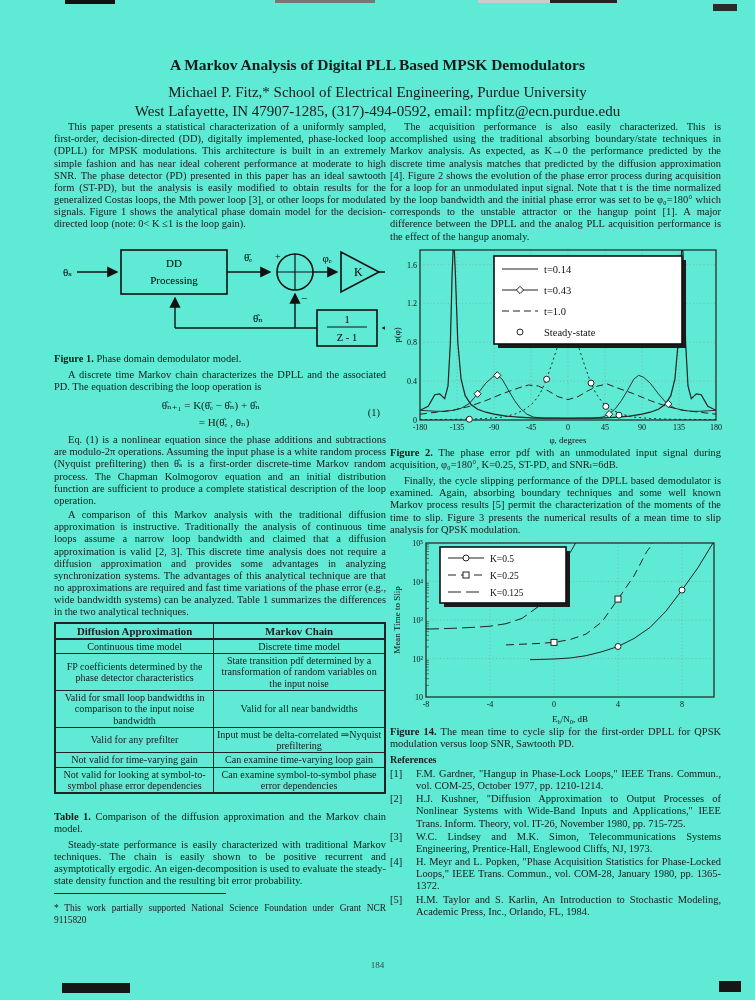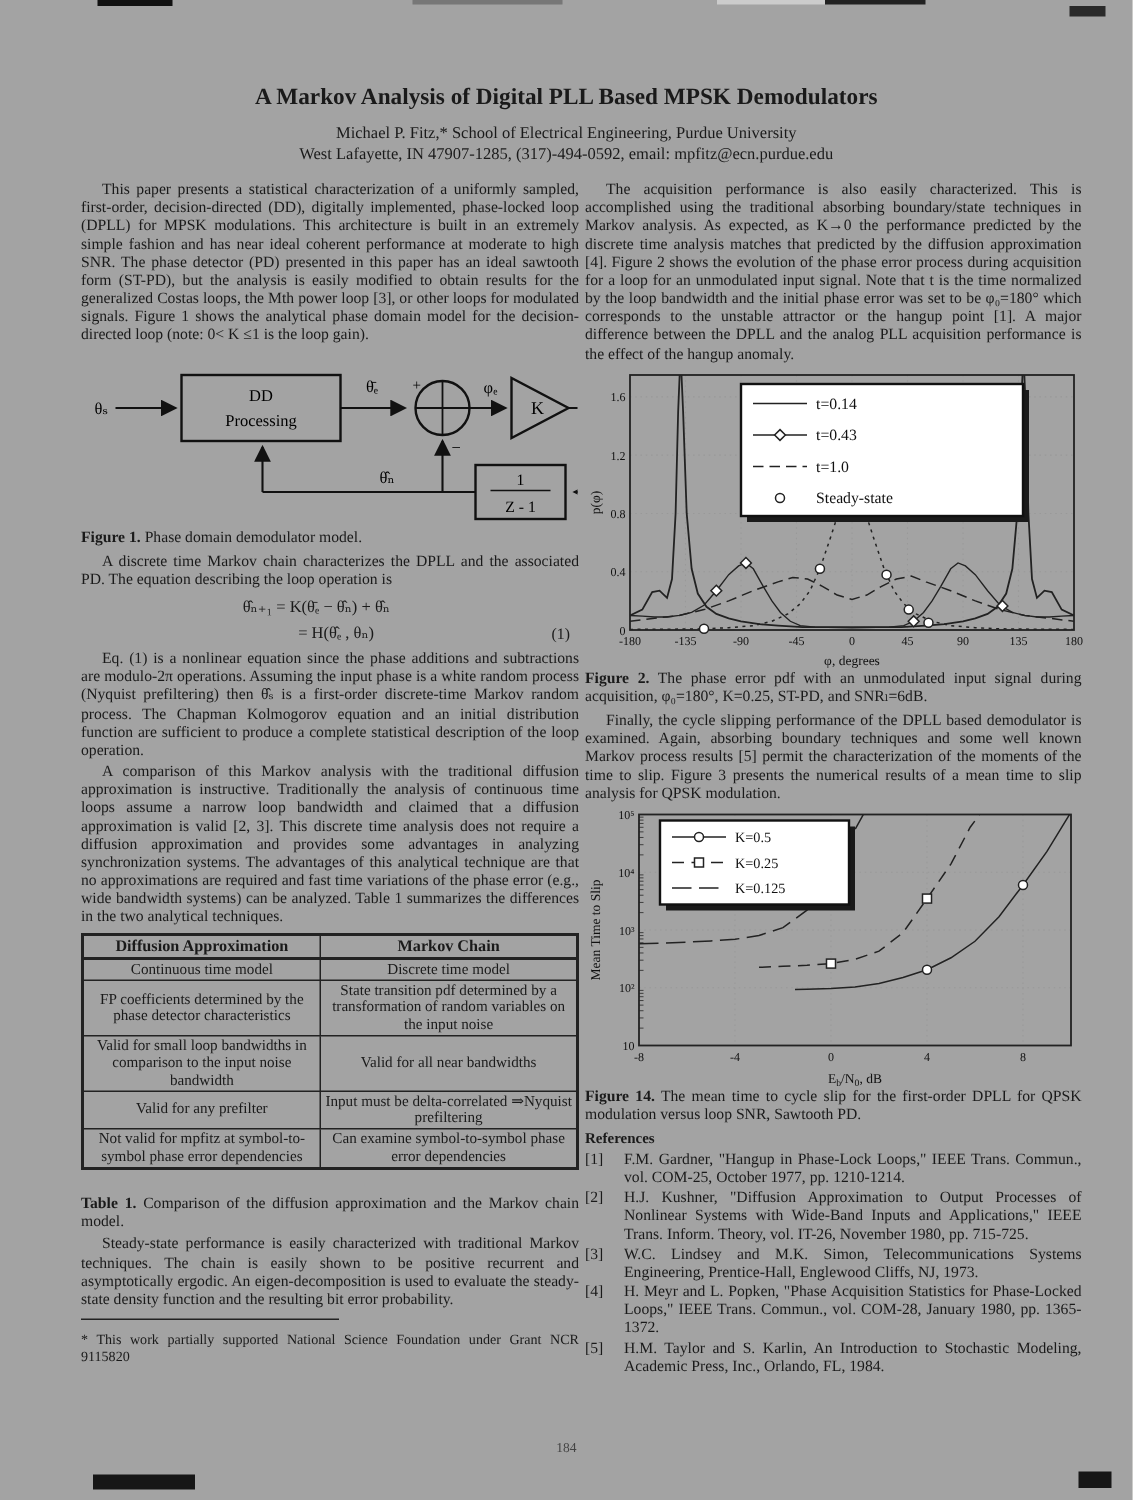--- a/index.html
+++ b/index.html
@@ -1,30 +1,30 @@
 <!DOCTYPE html>
 <html><head>
 <meta charset="utf-8">
 <style>
   html,body{margin:0;padding:0;background:#e9e9e7;}
-  .page{position:relative;width:755px;height:1000px;margin:0 auto;background:#a3a3a3;
+  .page{position:relative;width:755px;height:1000px;margin:0 auto;background:#5eead4;
         font-family:"Liberation Serif","DejaVu Serif",serif;color:#1a1a1a;overflow:hidden;}
   .scan-mark{position:absolute;}
   header{position:absolute;top:56px;left:0;right:0;text-align:center;}
   .title{font-size:15.5px;font-weight:bold;margin:0 0 9px;}
-  .byline{font-size:11px;line-height:1.25;}
+  .byline{font-size:15px;line-height:1.25;}
   .col{position:absolute;top:121px;width:332px;font-size:10.45px;line-height:1.165;}
   .col-left{left:54px;}
   .col-right{left:390px;width:331px;}
   p{margin:0 0 2px;text-align:justify;text-indent:14px;}
   figure{margin:3px 0 4px;}
   figcaption,.caption{font-size:10.45px;text-align:justify;text-indent:0;margin:1px 0 3px;}
   .cap-label{font-weight:bold;}
   svg{display:block;margin:0 auto;}
-  .equation{display:flex;align-items:flex-end;margin:4px 0 4px;font-size:11px;}
+  .equation{display:flex;align-items:center;margin:4px 0 4px;font-size:11px;}
   .eq-lines{margin:0 auto;line-height:1.5;}
   .eq-l2{padding-left:37px;}
   .eq-num{font-size:10.5px;padding-right:6px;}
   table{width:100%;border-collapse:collapse;font-size:10.1px;margin:3px 0 17px;border:2px solid #222;}
   th,td{border:1px solid #222;text-align:center;padding:1px 2px;line-height:1.12;}
   th{font-size:10.8px;font-weight:bold;border-bottom:2px solid #222;}
   .footnote{margin-top:7px;font-size:9.4px;line-height:1.2;border-top:1px solid #222;width:100%;padding-top:2px;text-align:justify;}
   .fn-rule{width:172px;border-top:1px solid #222;margin-top:6px;}
   .footnote{border-top:none;}
   .refs-heading{font-weight:bold;font-size:10px;margin:2px 0 2px;}
@@ -122,21 +122,25 @@
           </tr>
         <tr>
             <td>Valid for small loop bandwidths in comparison to the input noise bandwidth</td>
             <td>Valid for all near bandwidths</td>
           </tr>
         <tr>
             <td>Valid for any prefilter</td>
             <td>Input must be delta-correlated ⇒Nyquist prefiltering</td>
           </tr>
         <tr>
-            <td>Not valid for mpfitz at symbol-to-symbol phase error dependencies</td>
+            <td>Not valid for time-varying gain</td>
+            <td>Can examine time-varying loop gain</td>
+          </tr>
+        <tr>
+            <td>Not valid for looking at symbol-to-symbol phase error dependencies</td>
             <td>Can examine symbol-to-symbol phase error dependencies</td>
           </tr>
       </tbody>
     </table>
     <p class="caption"><span class="cap-label">Table 1.</span> <span>Comparison of the diffusion approximation and the Markov chain model.</span></p>
 
     <p>Steady-state performance is easily characterized with traditional Markov techniques.  The chain is easily shown to be positive recurrent and asymptotically ergodic.  An eigen-decomposition is used to evaluate the steady-state density function and the resulting bit error probability.</p>
 
     <div class="fn-rule"></div>
     <div class="footnote"><span class="fn-marker">*</span> <span>This work partially supported National Science Foundation under Grant NCR 9115820</span></div>

